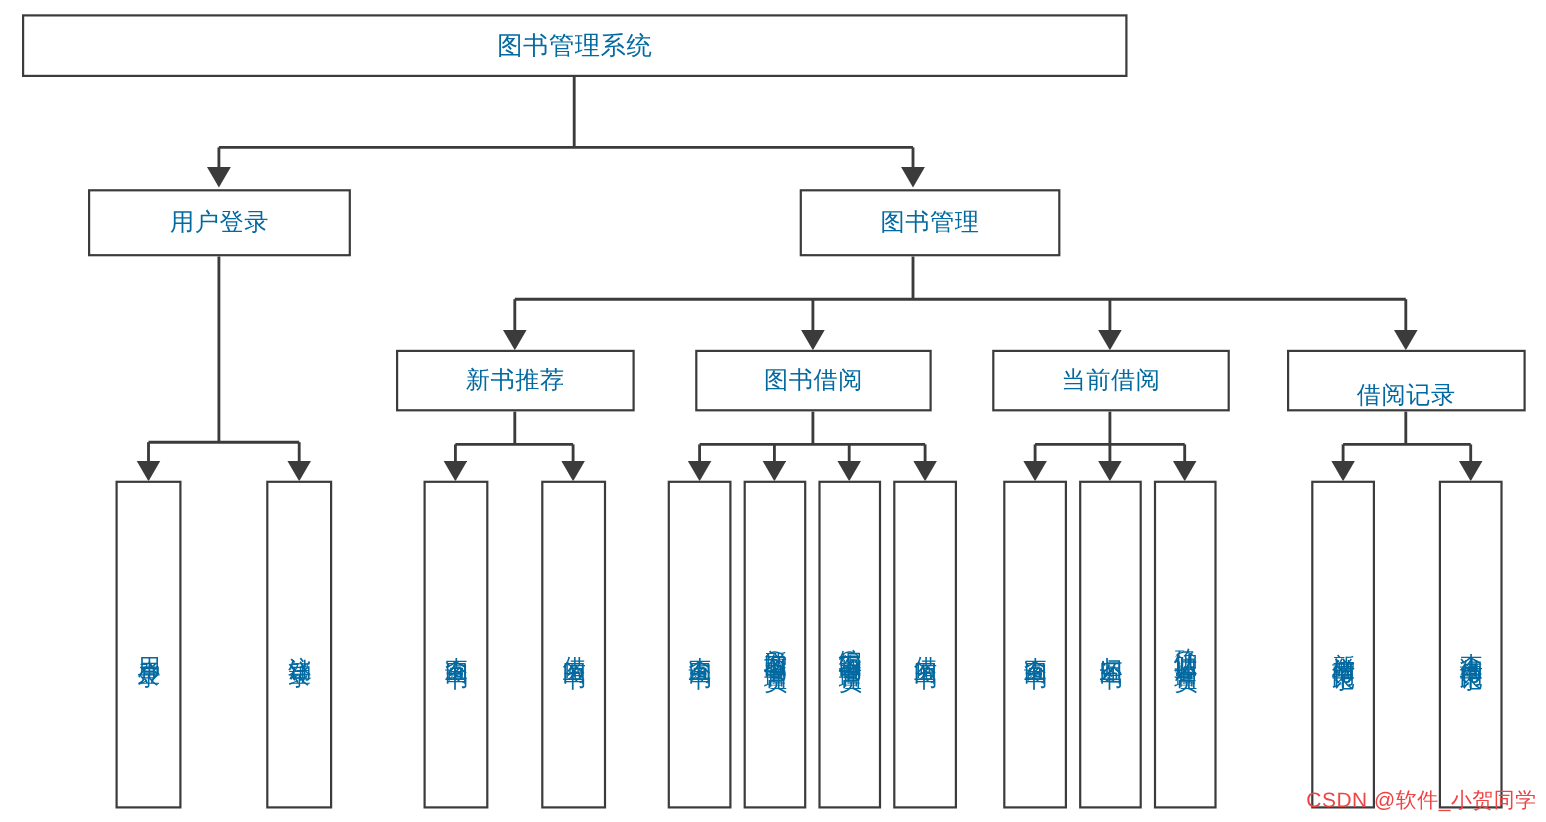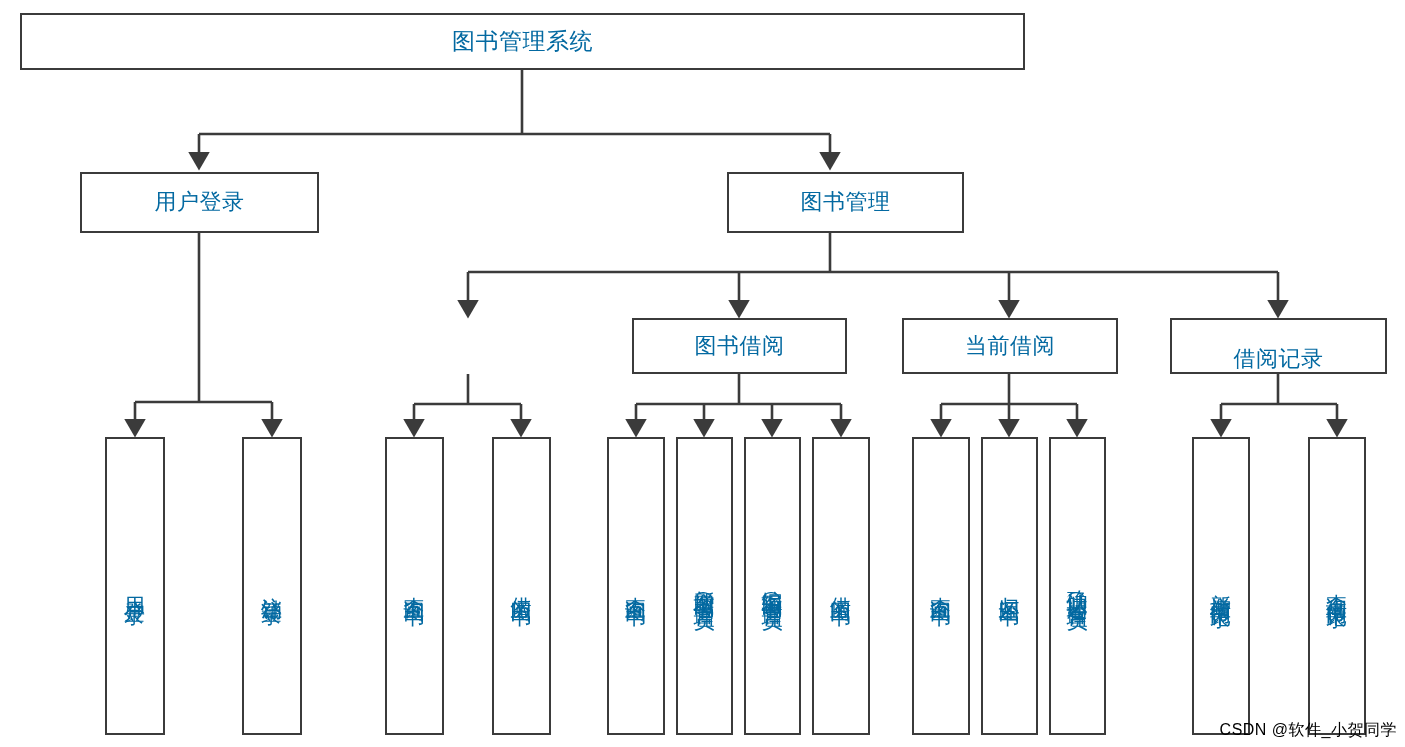--- a/index.html
+++ b/index.html
@@ -59,22 +59,22 @@
     font-size: 21px;
     line-height: 1.0;
     letter-spacing: 3px;
     text-align: center;
     max-height: 100%;
   }
   .watermark {
     position: absolute;
     right: 8px;
     bottom: 6px;
-    font-size: 16px;
-    color: #000000;
+    font-size: 19px;
+    color: #ef4444;
     letter-spacing: 0.5px;
     white-space: nowrap;
     user-select: none;
   }
 </style>
 </head>
 <body>
 
 <div id="canvas">
 
@@ -133,20 +133,23 @@
   </div>
 
   <div class="node horiz" style="left:80px; top:172px; width:239px; height:61px;">
     <span class="label">用户登录</span>
   </div>
 
   <div class="node horiz" style="left:712px; top:172px; width:237px; height:61px;margin-left:15px;">
     <span class="label">图书管理</span>
   </div>
 
+  <div class="node horiz" style="left:360px; top:318px; width:217px; height:56px;">
+    <span class="label">新书推荐</span>
+  </div>
 
   <div class="node horiz" style="left:632px; top:318px; width:215px; height:56px;">
     <span class="label">图书借阅</span>
   </div>
 
   <div class="node horiz" style="left:902px; top:318px; width:216px; height:56px;">
     <span class="label">当前借阅</span>
   </div>
 
   <div class="node horiz" style="left:1170px; top:318px; width:217px; height:56px;align-items:flex-end;">

